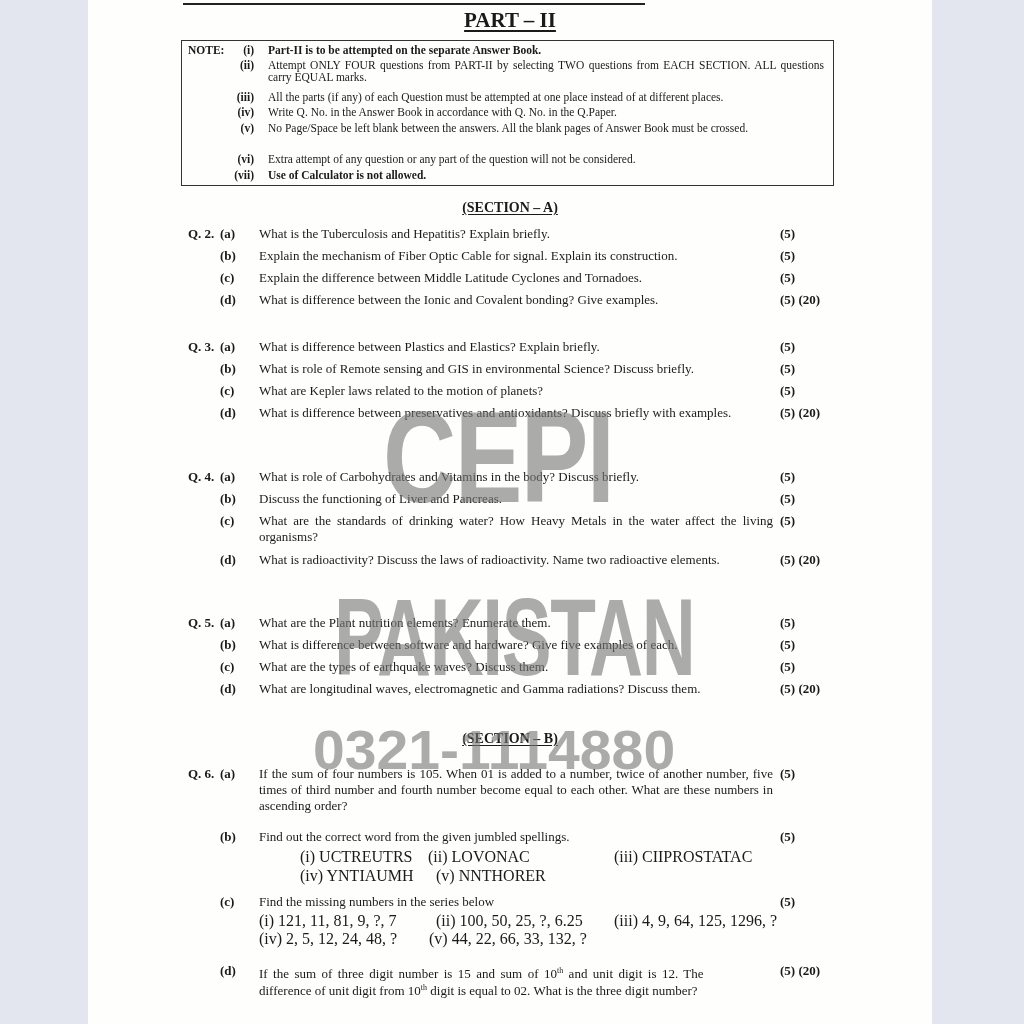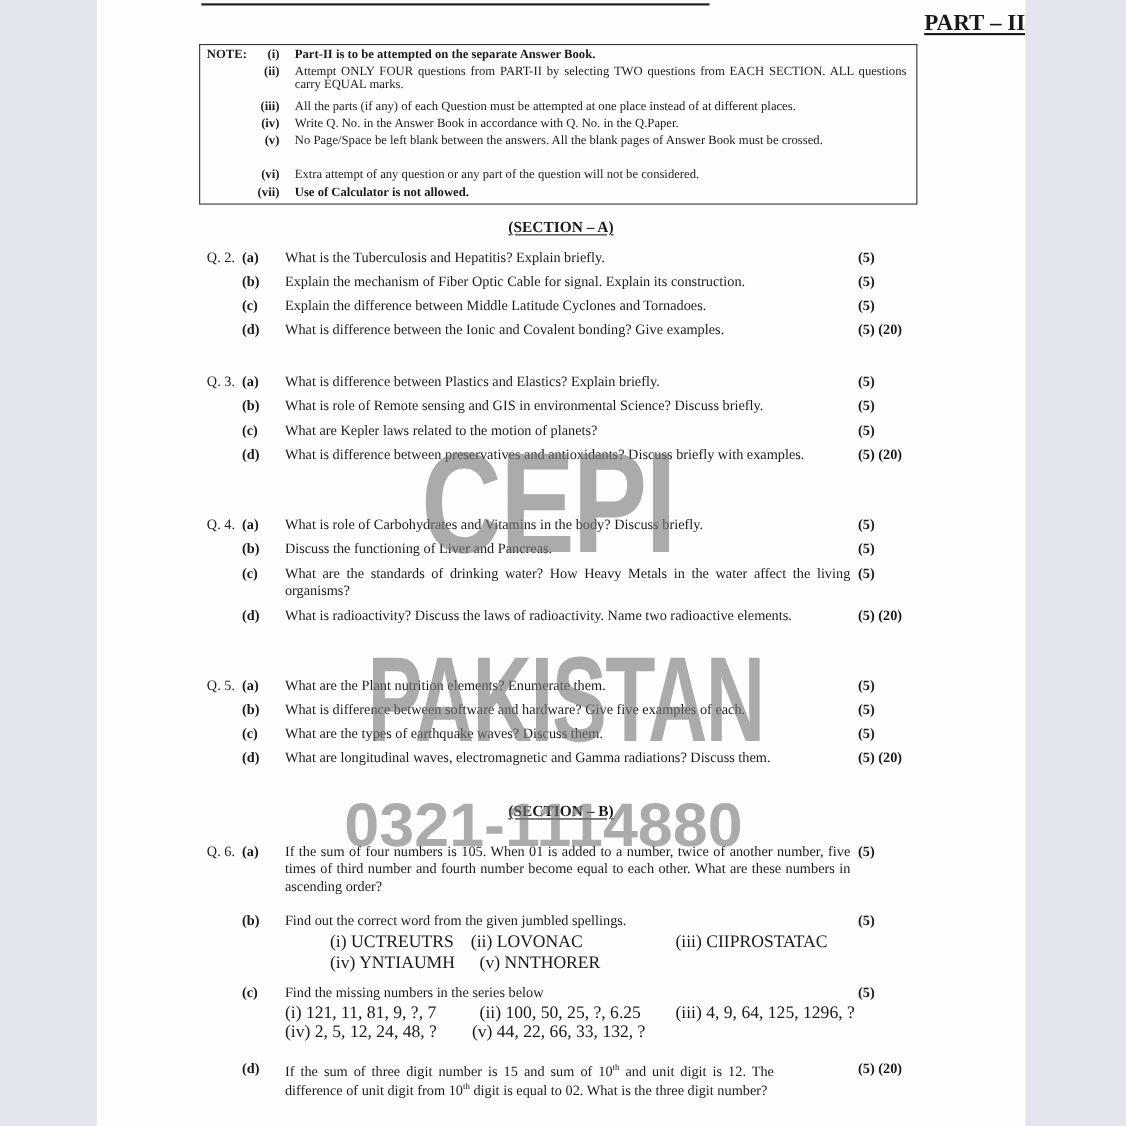--- a/index.html
+++ b/index.html
@@ -13,21 +13,21 @@
   .page {
     position: absolute; left: 88px; top: 0; width: 844px; height: 1024px;
     background: #fefefd;
     overflow: hidden;
   }
   .top-rule {
     position: absolute; left: 95px; top: 0; width: 462px; height: 3px;
     border-bottom: 2px solid #222;
   }
   .part-title {
-    position: absolute; left: 0; width: 844px; top: 8px; text-align: right;
+    position: absolute; left: 0; width: 844px; top: 8px; text-align: center;
     font-size: 21px; font-weight: bold;
   }
   .part-title span { text-decoration: underline; text-decoration-thickness: 2px; text-underline-offset: 3px; }
 
   .note-box {
     position: absolute; left: 93px; top: 40px; width: 653px; height: 146px;
     border: 1.5px solid #333;
     box-sizing: border-box;
   }
   .note-row { position: absolute; left: 0; font-size: 11.5px; line-height: 12px; }
@@ -36,21 +36,21 @@
   .note-text.bold { font-weight: bold; }
   .note-head { position: absolute; left: 6px; font-weight: bold; text-align: center; }
 
   .section-title {
     position: absolute; left: 0; width: 844px; text-align: center;
     font-size: 14px; font-weight: bold;
   }
   .section-title span { text-decoration: underline; text-underline-offset: 2px; }
 
   .q-row { position: absolute; left: 0; width: 844px; font-size: 13px; line-height: 16px; }
-  .q-label { position: absolute; left: 100px; font-weight: normal; white-space: nowrap; }
+  .q-label { position: absolute; left: 100px; font-weight: bold; white-space: nowrap; }
   .part-label { position: absolute; left: 132px; width: 30px; text-align: left; font-weight: bold; }
   .q-text { position: absolute; left: 171px; width: 514px; text-align: justify; }
   .marks { position: absolute; left: 692px; white-space: nowrap; font-weight: bold; }
 
   .sub-item { position: absolute; font-size: 16px; white-space: nowrap; }
 
   .wm {
     position: absolute; color: rgba(120,120,120,0.62);
     font-family: "Liberation Sans", "DejaVu Sans", sans-serif;
     font-weight: bold; pointer-events: none; white-space: nowrap;

